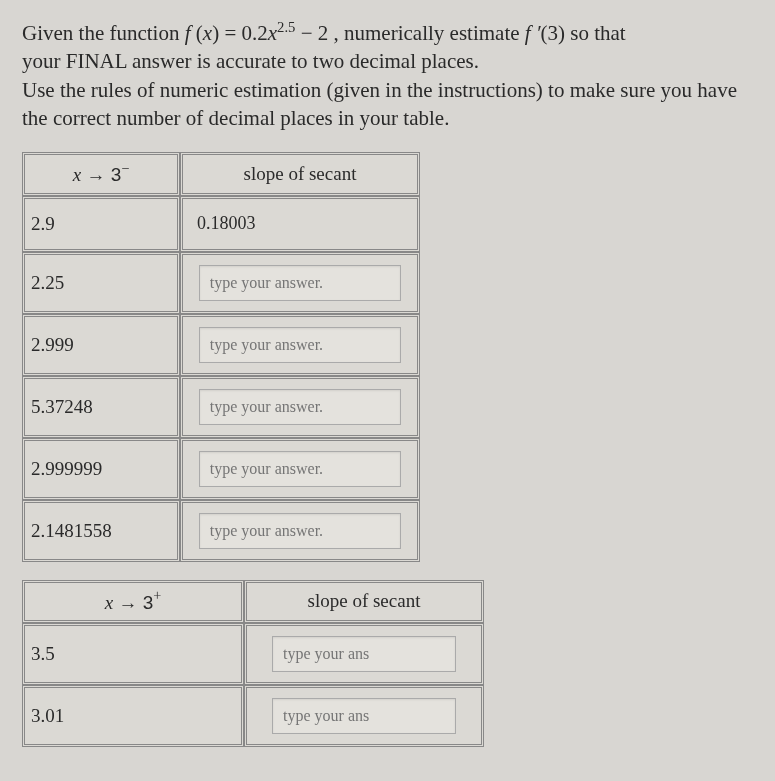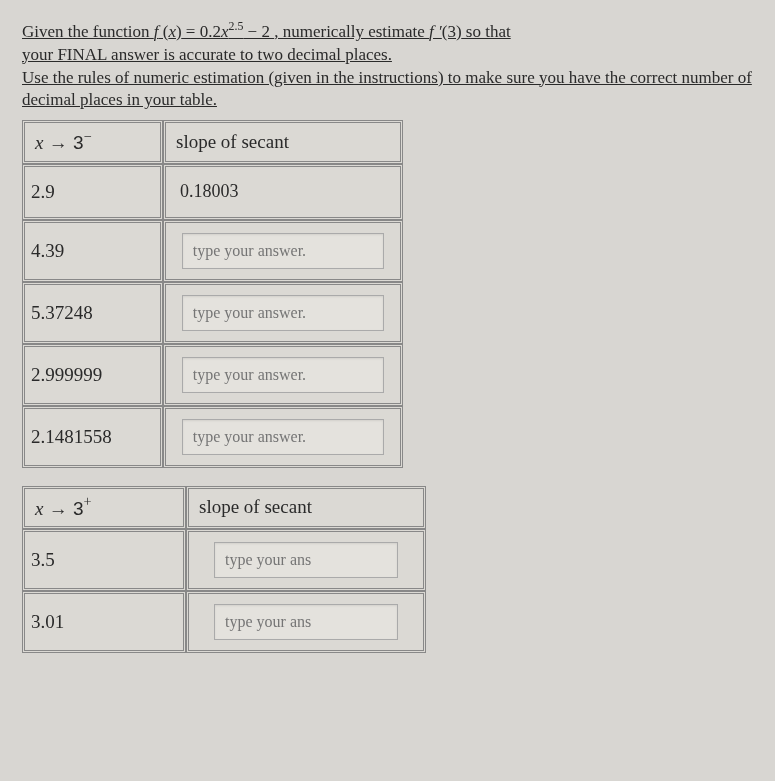--- a/index.html
+++ b/index.html
@@ -8,24 +8,23 @@
       box-sizing: border-box;
     }
     body {
       font-family: Georgia, 'Times New Roman', serif;
       background: #d8d6d2;
       padding: 18px 22px;
       width: 775px;
       color: #2a2a2a;
     }
     .question-text {
-      font-size: 17px;
+      font-size: 21px;
       line-height: 1.35;
-      margin-bottom: 8px;
-      text-decoration: underline;
+      margin-bottom: 20px;
     }
     .bold-text {
       font-weight: bold;
     }
     .math-var {
       font-style: italic;
       font-family: 'Times New Roman', serif;
     }
     .superscript {
       font-size: 0.7em;
@@ -39,26 +38,26 @@
     }
     td, th {
       border: 3px double #888;
       background: #dbd9d4;
       padding: 0;
       vertical-align: middle;
     }
     .header-cell {
       font-weight: normal;
       font-size: 19px;
-      text-align: left;
+      text-align: center;
       padding: 6px 10px;
       height: 42px;
     }
     .x-cell {
-      width: 141px;
+      width: 158px;
       font-size: 19px;
       padding: 8px 6px;
       height: 56px;
       text-align: left;
     }
     .slope-cell {
       width: 240px;
       padding: 2px;
       height: 56px;
     }
@@ -111,21 +110,27 @@
     </td>
     <td class="header-cell">slope of secant</td>
   </tr>
   <tr>
     <td class="x-cell">2.9</td>
     <td class="slope-cell">
       <div class="value-display">0.18003</div>
     </td>
   </tr>
   <tr>
-    <td class="x-cell">4.39</td>
+    <td class="x-cell">2.25</td>
+    <td class="slope-cell">
+      <input class="answer-input" placeholder="type your answer." style="">
+    </td>
+  </tr>
+  <tr>
+    <td class="x-cell">2.999</td>
     <td class="slope-cell">
       <input class="answer-input" placeholder="type your answer." style="">
     </td>
   </tr>
   <tr>
     <td class="x-cell">5.37248</td>
     <td class="slope-cell">
       <input class="answer-input" placeholder="type your answer." style="">
     </td>
   </tr>
@@ -140,21 +145,21 @@
     <td class="slope-cell">
       <input class="answer-input" placeholder="type your answer." style="">
     </td>
   </tr>
 </tbody>
   </table>
 
 <table>
   <tbody>
       <tr>
-    <td class="header-cell" style="width:164px">
+    <td class="header-cell" style="width:222px">
       <span class="math-var">x</span><span class="arrow"> → 3</span><span class="sup-sign">+</span>
     </td>
     <td class="header-cell" style="width:210px">slope of secant</td>
   </tr>
   <tr>
     <td class="x-cell">3.5</td>
     <td class="slope-cell">
       <input class="answer-input answer-input-narrow" placeholder="type your ans" style="">
     </td>
   </tr>

